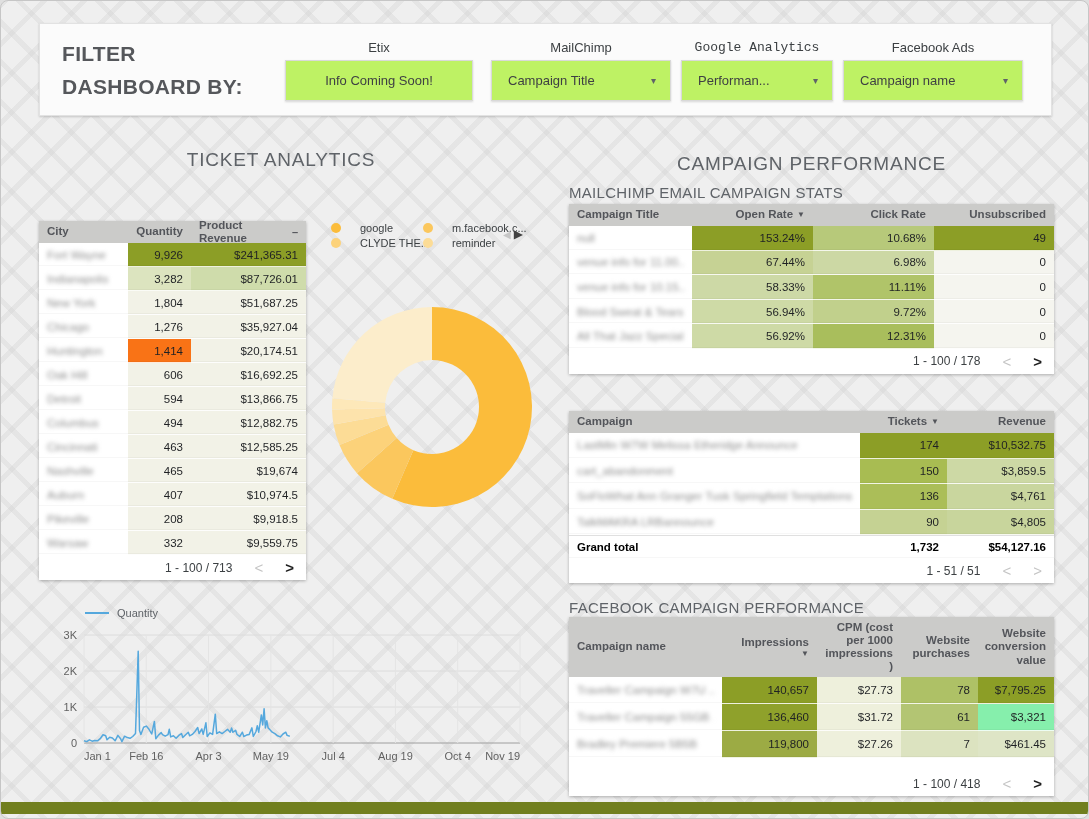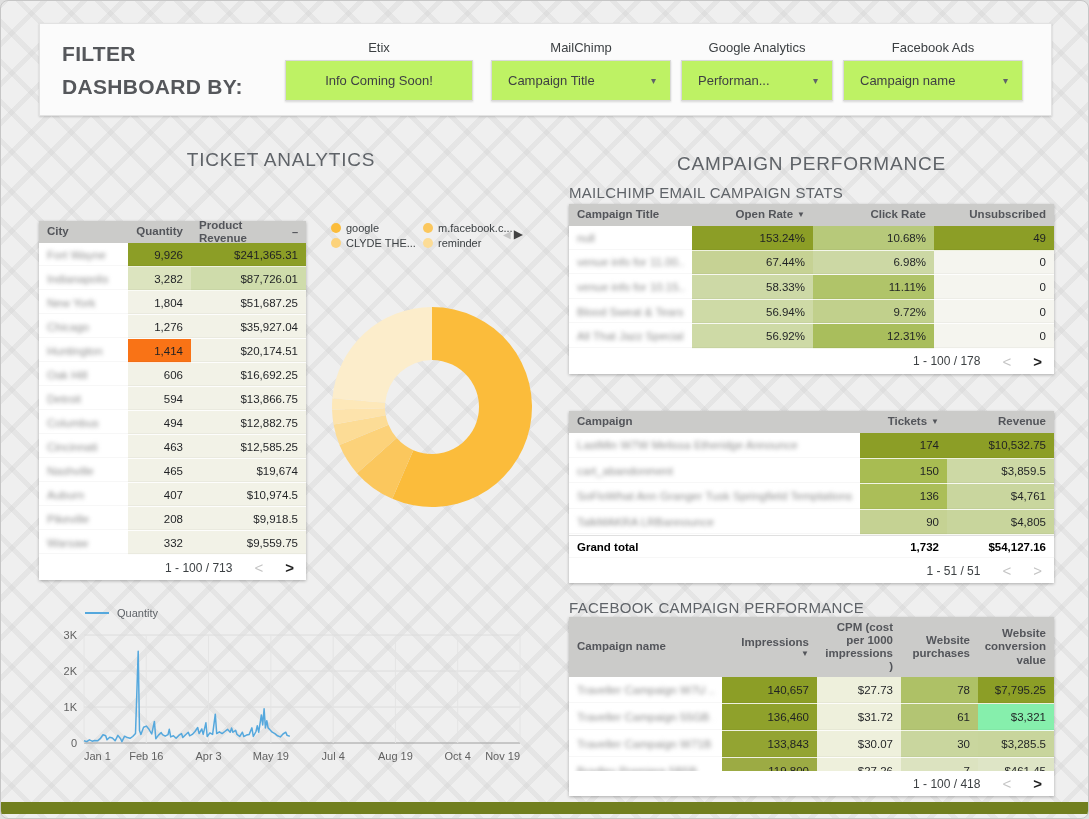--- a/index.html
+++ b/index.html
@@ -23,21 +23,21 @@
   .th{font-weight:bold;color:#53555A;box-sizing:border-box;padding:0 8px;display:flex;align-items:center;line-height:1.15;cursor:pointer;}
   .th .sorticon{font-size:8px;margin-left:4px;color:#53555A;}
   .tbody .row{display:flex;cursor:pointer;}
   .cell{box-sizing:border-box;padding:0 8px;display:flex;align-items:center;border-bottom:1px solid rgba(255,255,255,.85);box-shadow:inset 0 -1px 0 rgba(0,0,0,.03);}
   .blur{filter:blur(2.3px);color:#8F8F8F;white-space:nowrap;overflow:hidden;}
   .gtrow{display:flex;font-weight:bold;color:#000;border-top:1px solid #E0E0E0;}
   .pager{display:flex;justify-content:flex-end;align-items:center;padding:0 12px;gap:22px;font-size:12px;color:#3C4043;}
   .arr{font-size:15px;font-weight:bold;color:#1E1E1E;cursor:pointer;line-height:1;}
   .arr.disabled{color:#C4C4C4;font-weight:normal;}
   .legend{position:absolute;left:330px;top:221px;display:grid;grid-template-columns:92px 110px;grid-row-gap:3px;font-size:11px;color:#3C4043;}
-  .legend .li{display:flex;align-items:center;gap:5px;white-space:nowrap;}
+  .legend .li{display:flex;align-items:center;gap:19px;white-space:nowrap;}
   .dot{width:10px;height:10px;border-radius:50%;flex:0 0 10px;}
   .carousel{position:absolute;left:502px;top:226px;display:flex;align-items:center;gap:3px;font-family:"DejaVu Sans",sans-serif;}
   .line-legend{position:absolute;left:84px;top:606px;display:flex;align-items:center;gap:8px;font-size:11px;color:#5F6368;}
   .line-swatch{width:24px;height:2px;}
   .footer-bar{position:absolute;left:0;right:0;bottom:4px;height:12px;}
   svg{display:block;}
 </style>
 </head>
 <body>
 
@@ -50,21 +50,21 @@
     <div class="fbox static" style="left:245px;width:188px;">
       <span>Info Coming Soon!</span>
     </div>
 
     <div class="fgroup-label" style="left:451px;width:180px;">MailChimp</div>
     <div class="fbox" style="left:451px;width:180px;">
       <span class="txt">Campaign Title</span>
       <span class="caret">▾</span>
     </div>
 
-    <div class="fgroup-label" style="left:641px;width:152px;">Google Analytics</div>
+    <div class="fgroup-label" style="left:641px;width:152px;font-family:Liberation Mono, monospace;">Google Analytics</div>
     <div class="fbox" style="left:641px;width:152px;">
       <span class="txt">Performan...</span>
       <span class="caret">▾</span>
     </div>
 
     <div class="fgroup-label" style="left:803px;width:180px;">Facebook Ads</div>
     <div class="fbox" style="left:803px;width:180px;">
       <span class="txt">Campaign name</span>
       <span class="caret">▾</span>
     </div>
@@ -521,37 +521,20 @@
           </div>
           <div class="cell" style="width: 77px; justify-content: flex-end; background: rgb(179, 197, 115);">
             <span>61</span>
           </div>
           <div class="cell" style="width: 76px; justify-content: flex-end; background: #86efac;">
             <span>$3,321</span>
           </div>
         </div>
         <div class="row" style="height: 27px;">
           <div class="cell" style="width: 153px; justify-content: flex-start;">
-            <span class="blur">Traveller Campaign W71B ..</span>
-          </div>
-          <div class="cell" style="width: 95px; justify-content: flex-end; background: rgb(147, 164, 50);">
-            <span>133,843</span>
-          </div>
-          <div class="cell" style="width: 84px; justify-content: flex-end; background: rgb(238, 240, 220);">
-            <span>$30.07</span>
-          </div>
-          <div class="cell" style="width: 77px; justify-content: flex-end; background: rgb(201, 214, 158);">
-            <span>30</span>
-          </div>
-          <div class="cell" style="width: 76px; justify-content: flex-end; background: rgb(200, 213, 156);">
-            <span>$3,285.5</span>
-          </div>
-        </div>
-        <div class="row" style="height: 27px;">
-          <div class="cell" style="width: 153px; justify-content: flex-start;">
             <span class="blur">Bradley Premiere 5B5B</span>
           </div>
           <div class="cell" style="width: 95px; justify-content: flex-end; background: rgb(156, 171, 68);">
             <span>119,800</span>
           </div>
           <div class="cell" style="width: 84px; justify-content: flex-end; background: rgb(238, 240, 220);">
             <span>$27.26</span>
           </div>
           <div class="cell" style="width: 77px; justify-content: flex-end; background: rgb(220, 227, 192);">
             <span>7</span>

